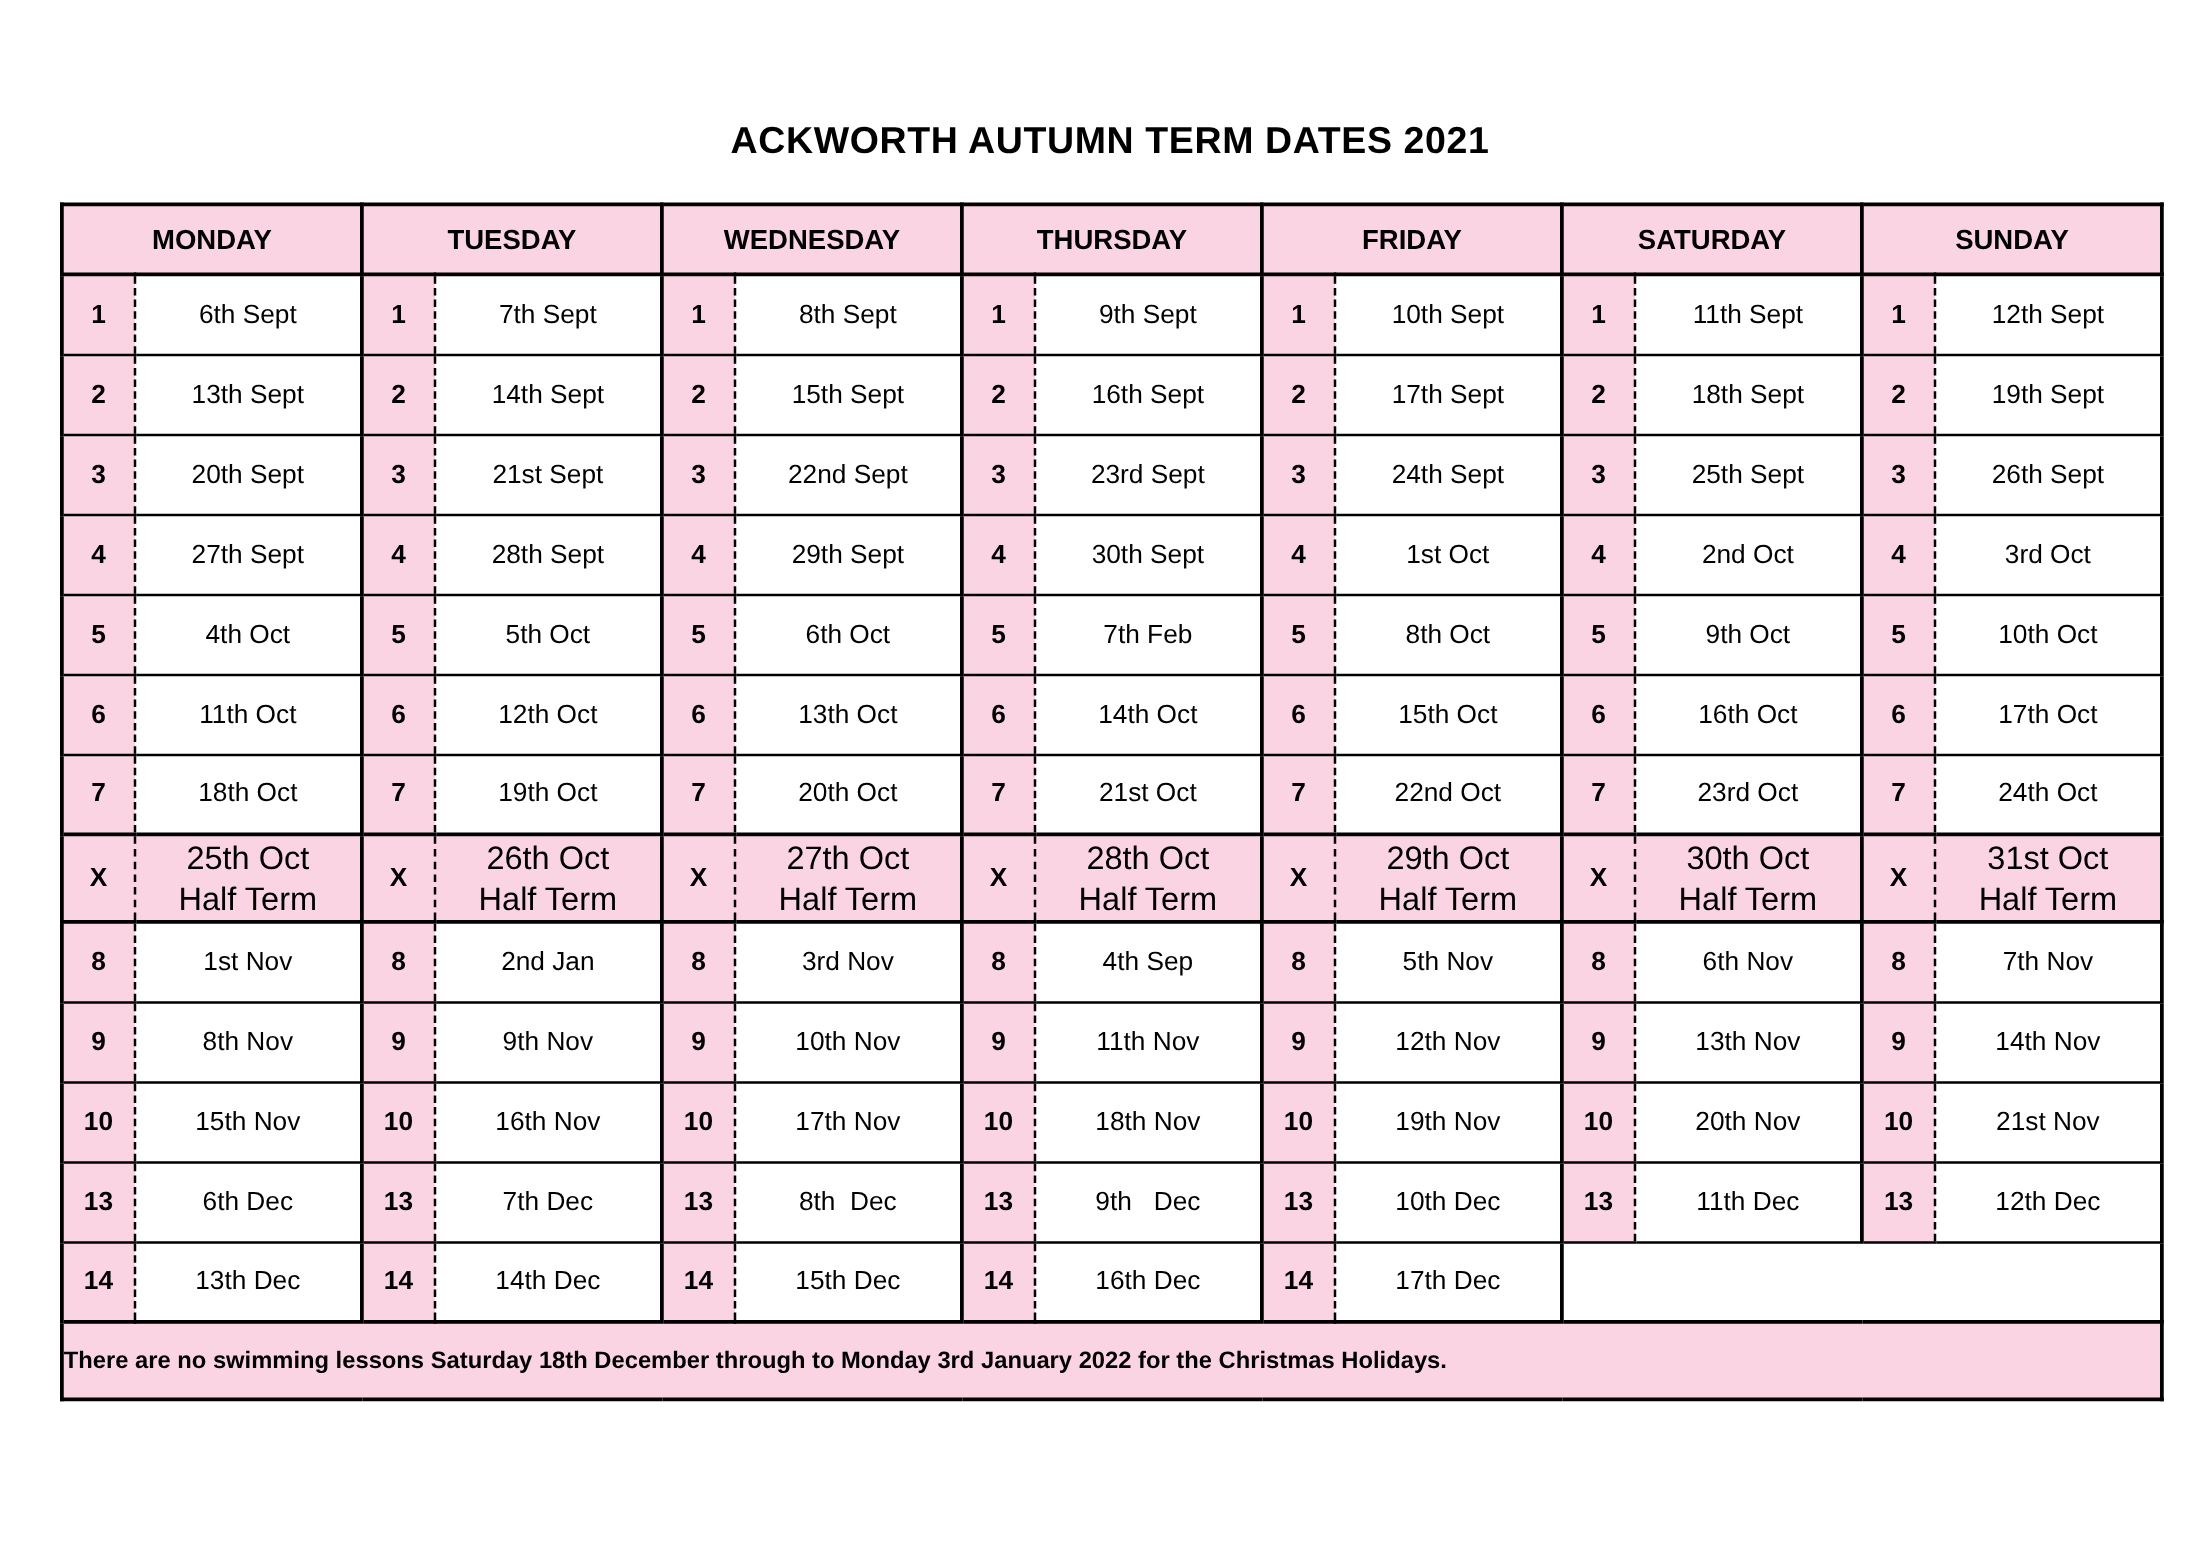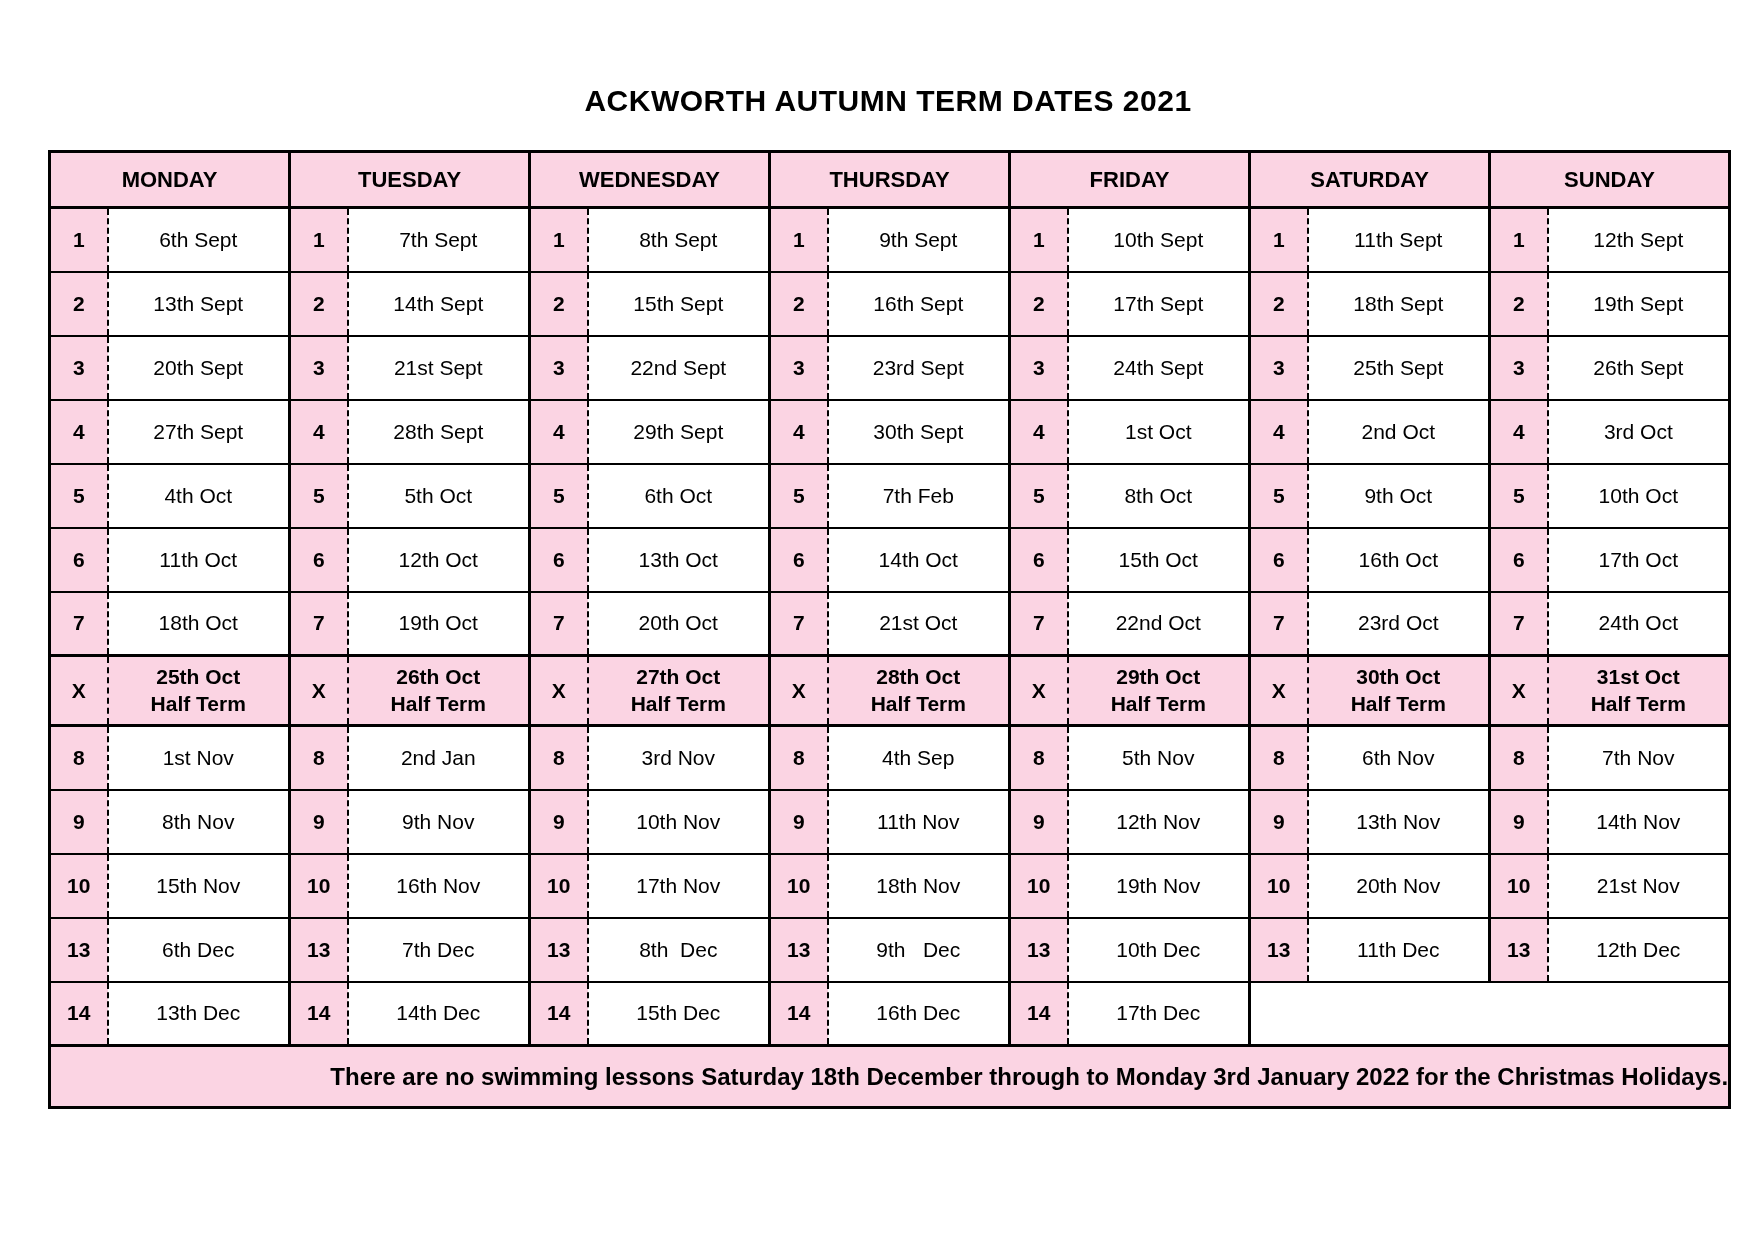--- a/index.html
+++ b/index.html
@@ -2,21 +2,21 @@
 <html style="--pink: #fbd4e3; --ink: #000000;"><head>
 <meta charset="utf-8">
 <style>
   :root { --pink: #fbd4e3; --ink: #000000; }
   * { box-sizing: border-box; margin: 0; padding: 0; }
   html, body { background: #ffffff; }
   body {
     width: 1757px; height: 1242px; overflow: hidden;
     font-family: "Liberation Sans", sans-serif; color: var(--ink);
   }
-  .page { padding: 84px 32px 0 48px; }
+  .page { padding: 84px 32px 0 48px; margin-top: 12px; }
   .title {
     width: 1680px;
     text-align: center;
     font-size: 30px; font-weight: 700; letter-spacing: 0.5px;
     margin-bottom: 32px;
   }
   table.term-table {
     border-collapse: collapse; table-layout: fixed;
     width: 1680px;
     border: 3px solid var(--ink);
@@ -44,33 +44,33 @@
   }
   td.date {
     background: #ffffff;
     border-left: 2px dashed var(--ink);
     border-right: 3px solid var(--ink);
     font-size: 21px; font-weight: 400;
     white-space: pre-wrap;
   }
   tr.half-term-row td { background: var(--pink); border-top: 3px solid var(--ink); border-bottom: 3px solid var(--ink); }
   tr.half-term-row td.date { font-weight: 700; }
-  .ht-line { line-height: 1.25; font-size: 21px; font-weight: 700; }
+  .ht-line { line-height: 1.25; font-size: 26px; font-weight: 400; }
   td.empty {
     background: #ffffff;
     border-left: 3px solid var(--ink);
     border-right: 3px solid var(--ink);
     border-bottom: 3px solid var(--ink);
   }
   tfoot td.note {
     height: 62px;
     background: var(--pink);
     border: 3px solid var(--ink);
-    font-size: 24px; font-weight: 700;
-    text-align: right;
+    font-size: 19px; font-weight: 700;
+    text-align: left;
   }
 </style>
 </head>
 <body>
 
 <div class="page">
   <h1 class="title">ACKWORTH AUTUMN TERM DATES 2021</h1>
 
   <table class="term-table">
     <colgroup>

